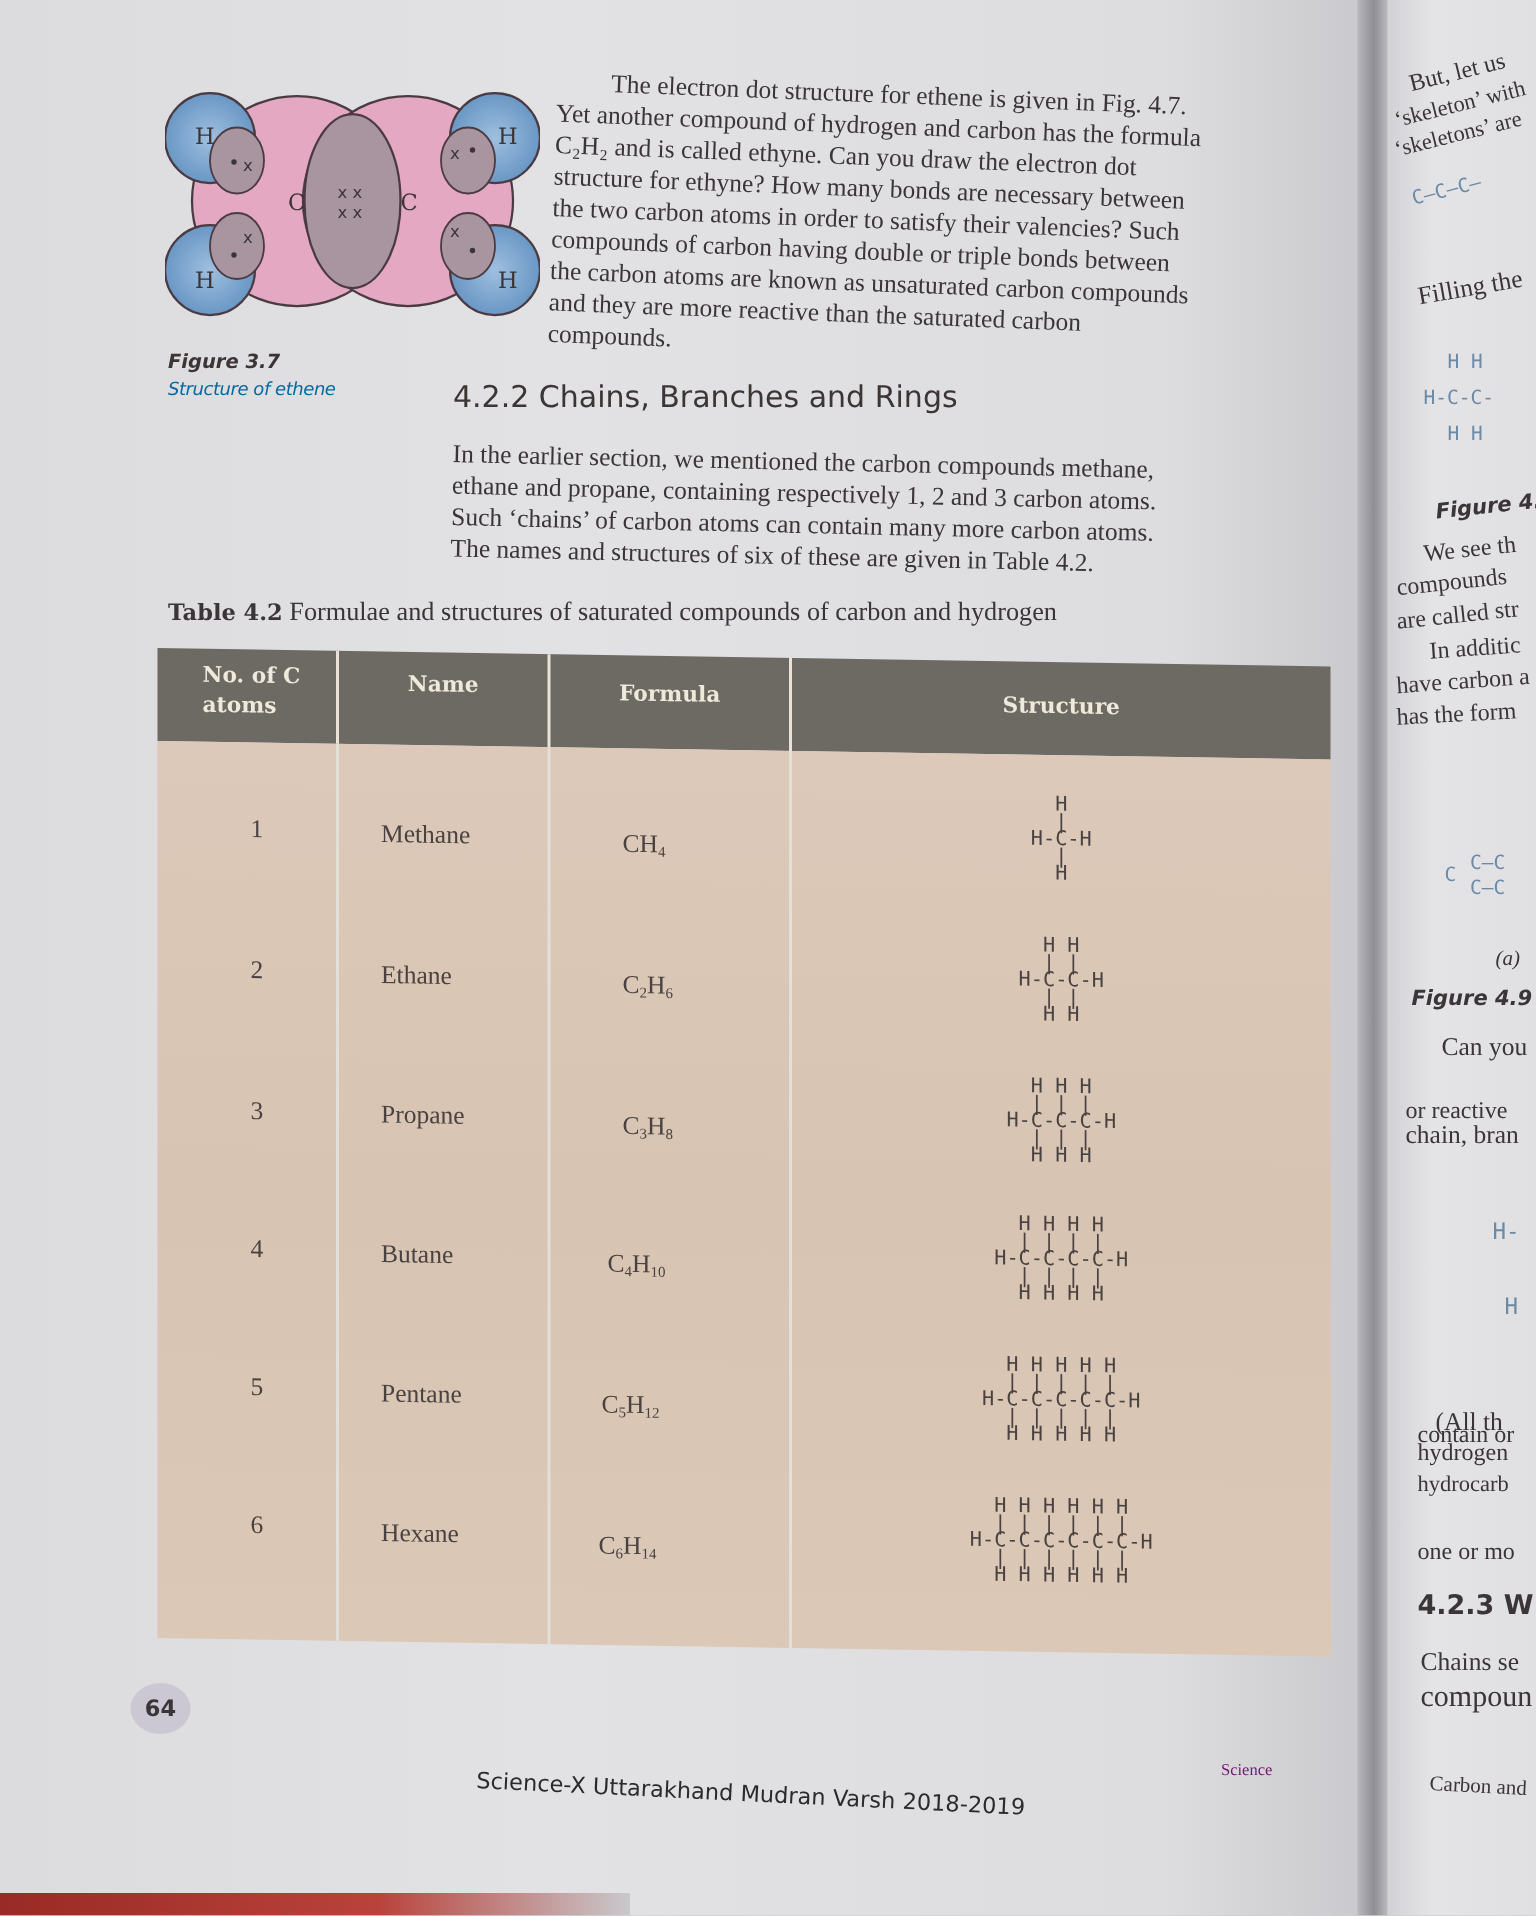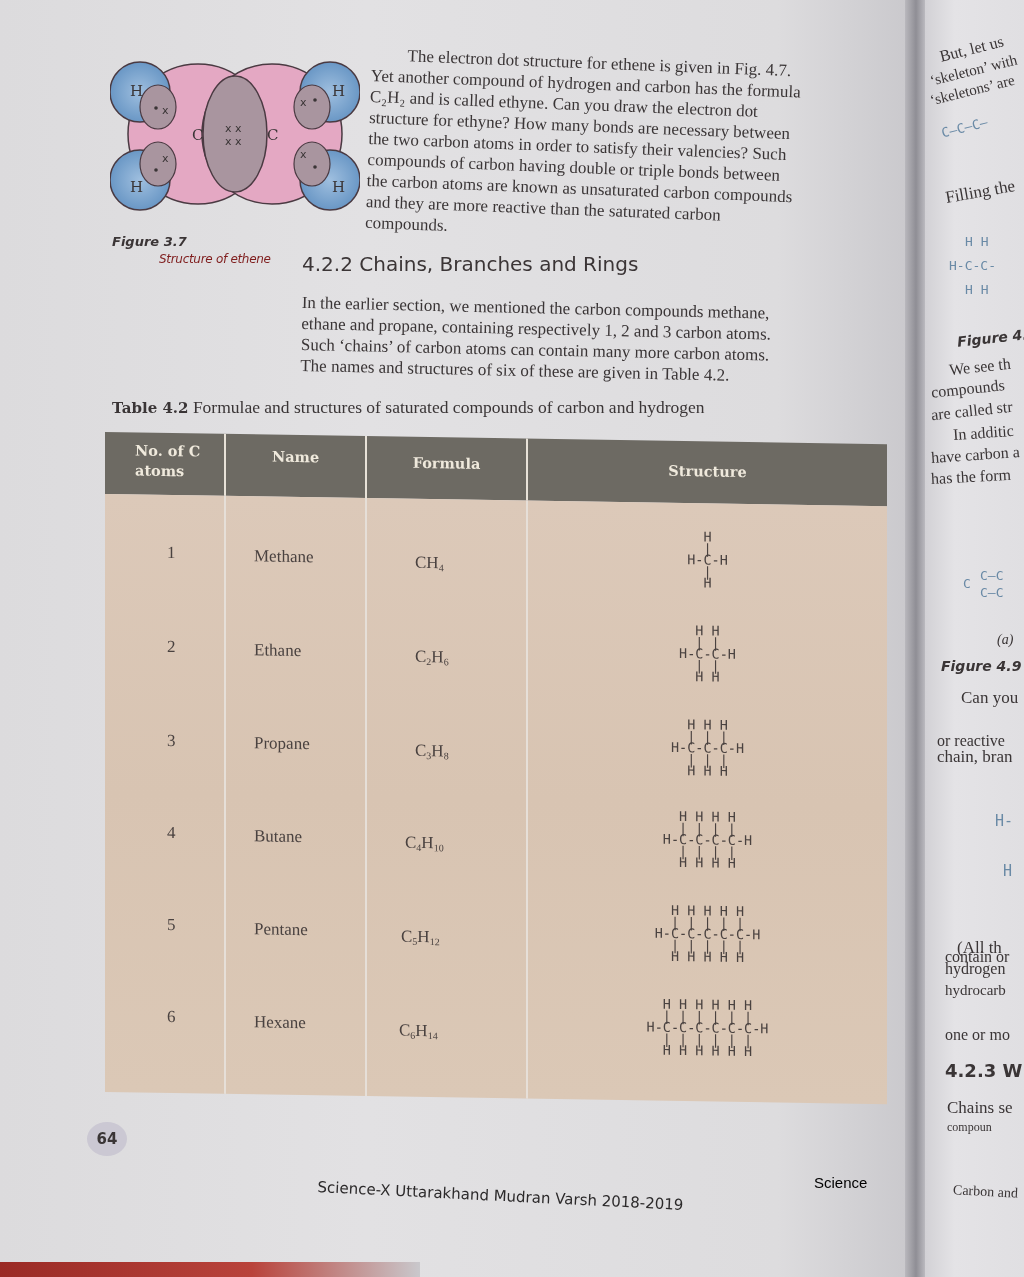--- a/index.html
+++ b/index.html
@@ -21,21 +21,21 @@
     background:linear-gradient(90deg,#d2d1d5,#e4e3e6 30%,#e0dfe2);
     overflow:hidden;
   }
   .bottom-strip {
     position:absolute; left:0; top:1262px; width:420px; height:15px;
     background:linear-gradient(90deg,#9a2a25,#b9433b 60%,#c9c8cc);
   }
   
   .figure { position:absolute; left:110px; top:52px; width:250px; height:160px; }
   .fig-caption-title { position:absolute; left:112px; top:234px; font-style:italic; font-weight:bold; font-size:13px; font-family:"DejaVu Sans", sans-serif; color:#3b3536; }
-  .fig-caption-sub { position:absolute; left:112px; top:252px; font-style:italic; font-size:12px; font-family:"DejaVu Sans", sans-serif; color:#7f1d1d; letter-spacing:-0.3px;margin-left:47px; }
+  .fig-caption-sub { position:absolute; left:112px; top:252px; font-style:italic; font-size:12px; font-family:"DejaVu Sans", sans-serif; color:#0369a1; letter-spacing:-0.3px; }
 
   .intro {
     position:absolute; left:372px; top:44px; width:535px;
     font-family:"Liberation Serif", serif; font-size:17px; line-height:21px;
     transform:rotate(2.2deg); transform-origin:left top;
   }
   .section-title {
     position:absolute; left:302px; top:252px;
     font-family:"DejaVu Sans", sans-serif; font-size:20px; color:#3b3536;
   }
@@ -92,21 +92,21 @@
     background:#cbc8d3; font-family:"DejaVu Sans", sans-serif; font-weight:bold; font-size:15px;
     text-align:center; line-height:34px; color:#3a3536;
   }
   .footer-main {
     position:absolute; left:318px; top:1178px;
     font-family:"DejaVu Sans", sans-serif; font-size:15px; color:#2c2a2b;
     transform:rotate(2.8deg); transform-origin:left top;
   }
   .footer-right {
     position:absolute; left:814px; top:1174px;
-    font-family:Liberation Sans, sans-serif; font-size:15px; color:#000000;
+    font-family:Liberation Serif, serif; font-size:11px; color:#701a75;
   }
 
   
   .rp { position:absolute; white-space:nowrap; font-family:"Liberation Serif", serif; font-size:16px; color:#3a3536; }
   .rp.blue { color:#6a8aa6; font-family:"DejaVu Sans Mono", monospace; font-size:13px; }
   .rp.it { font-style:italic; }
   .rp.bold { font-weight:bold; font-family:"DejaVu Sans", sans-serif; }
 </style>
 </head>
 <body>
@@ -282,15 +282,15 @@
   <div class="rp" style="left:12px;top:732px;font-size:16px">or reactive</div>
   <div class="rp blue" style="left:70px;top:812px;font-size:15px">H-</div>
   <div class="rp blue" style="left:78px;top:862px;font-size:15px">H</div>
   <div class="rp" style="left:32px;top:938px;font-size:17px">(All th</div>
   <div class="rp" style="left:20px;top:960px;font-size:16px">hydrogen</div>
   <div class="rp" style="left:20px;top:982px;font-size:15px">hydrocarb</div>
   <div class="rp" style="left:20px;top:948px;font-size:16px">contain or</div>
   <div class="rp" style="left:20px;top:1026px;font-size:16px">one or mo</div>
   <div class="rp bold" style="left:20px;top:1060px;font-size:18px">4.2.3 W</div>
   <div class="rp" style="left:22px;top:1098px;font-size:17px">Chains se</div>
-  <div class="rp" style="left:22px;top:1120px;font-size:12px">compoun</div>
+  <div class="rp" style="left:22px;top:1120px;font-size:20px">compoun</div>
   <div class="rp" style="left:28px;top:1184px;font-size:14px;transform:rotate(3deg)">Carbon and</div>
 </div>
 
 </body></html>

